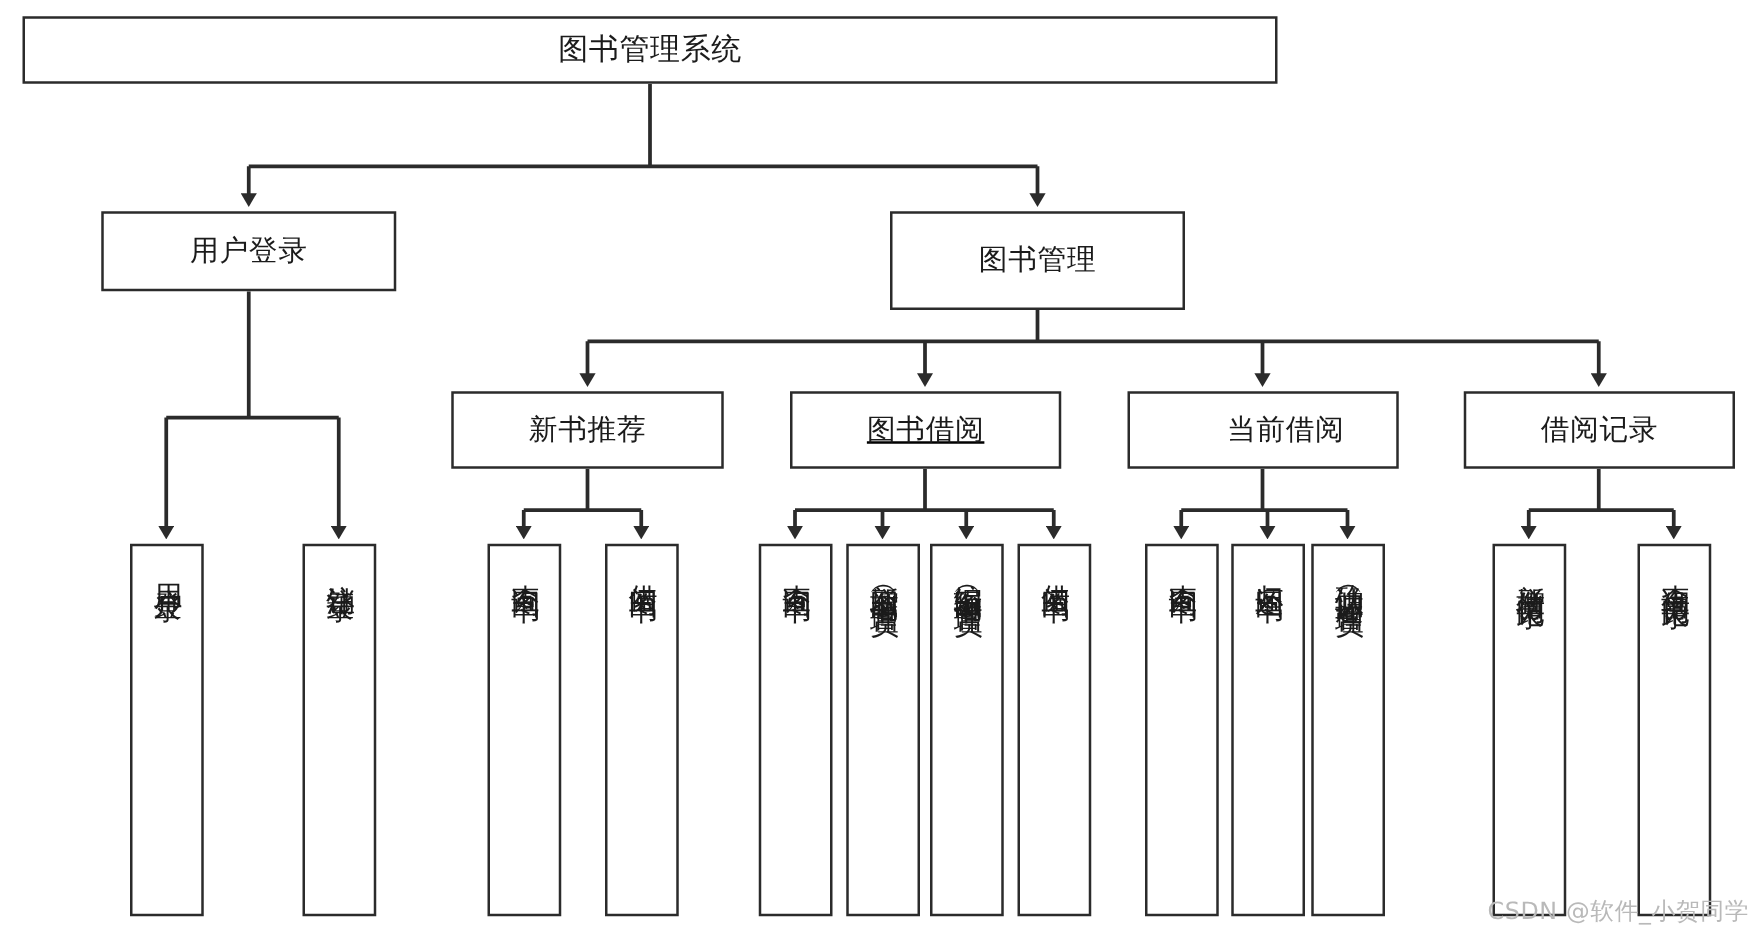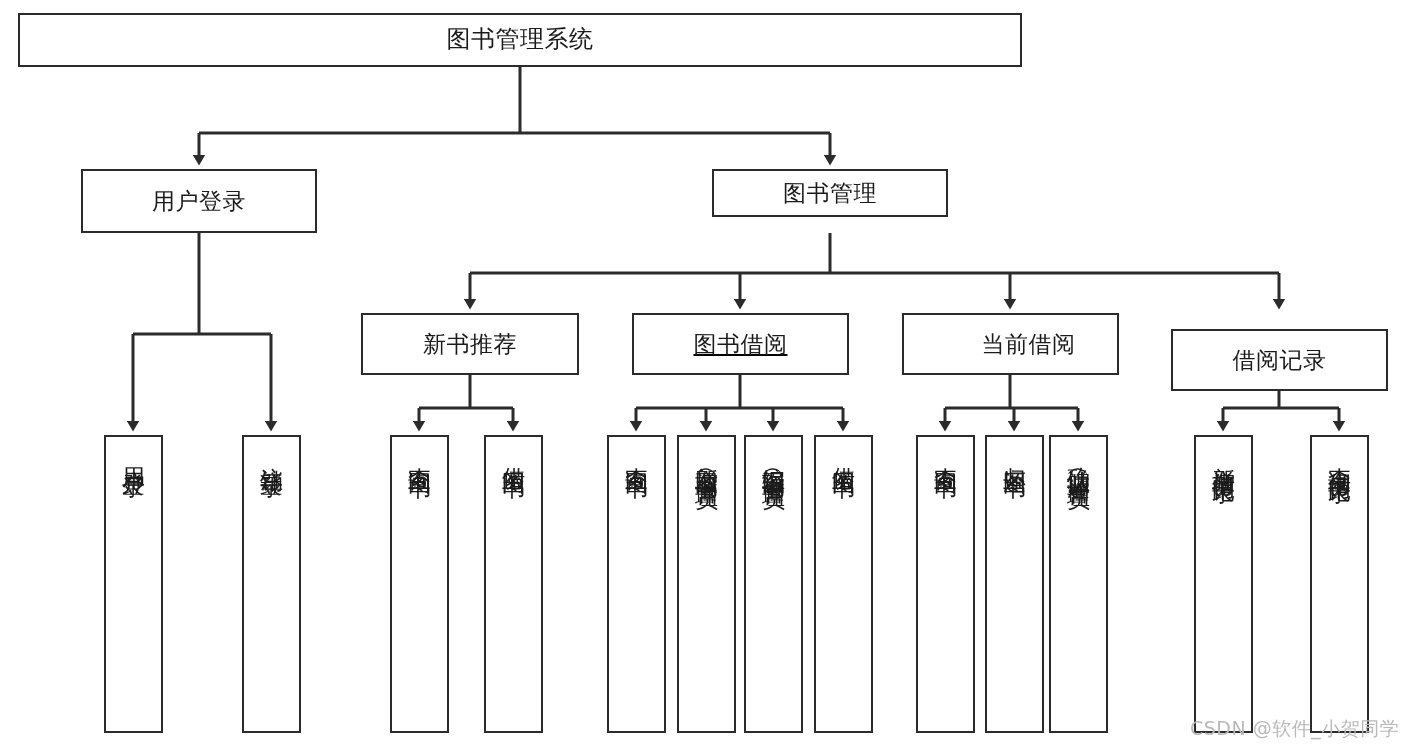--- a/index.html
+++ b/index.html
@@ -145,37 +145,37 @@
   </svg>
 
   <div class="node horiz root" style="left: 18px; top: 13px; width: 1004px; height: 54px;">
     <span class="node-label">图书管理系统</span>
   </div>
 
   <div class="node horiz" style="left: 81px; top: 169px; width: 236px; height: 64px;">
     <span class="node-label">用户登录</span>
   </div>
 
-  <div class="node horiz" style="left: 712px; top: 169px; width: 236px; height: 48px;">
+  <div class="node horiz" style="left: 712px; top: 169px; width: 236px; height: 79px;">
     <span class="node-label">图书管理</span>
   </div>
 
   <div class="node horiz" style="left: 361px; top: 313px; width: 218px; height: 62px;">
     <span class="node-label">新书推荐</span>
   </div>
 
   <div class="node horiz" style="left: 632px; top: 313px; width: 217px; height: 62px; text-decoration: underline;">
     <span class="node-label">图书借阅</span>
   </div>
 
   <div class="node horiz" style="left: 902px; top: 313px; width: 217px; height: 62px; padding-left: 36px;">
     <span class="node-label">当前借阅</span>
   </div>
 
-  <div class="node horiz" style="left: 1171px; top: 313px; width: 217px; height: 62px; margin-top: 16px;">
+  <div class="node horiz" style="left: 1171px; top: 313px; width: 217px; height: 62px;">
     <span class="node-label">借阅记录</span>
   </div>
 
   <div id="leaf-container">
       <div class="node vert" style="left: 104px; top: 435px; width: 59px; height: 298px;">
         <span class="node-label">用户登录</span>
       </div>
       <div class="node vert" style="left: 242px; top: 435px; width: 59px; height: 298px;">
         <span class="node-label">注销登录</span>
       </div>

